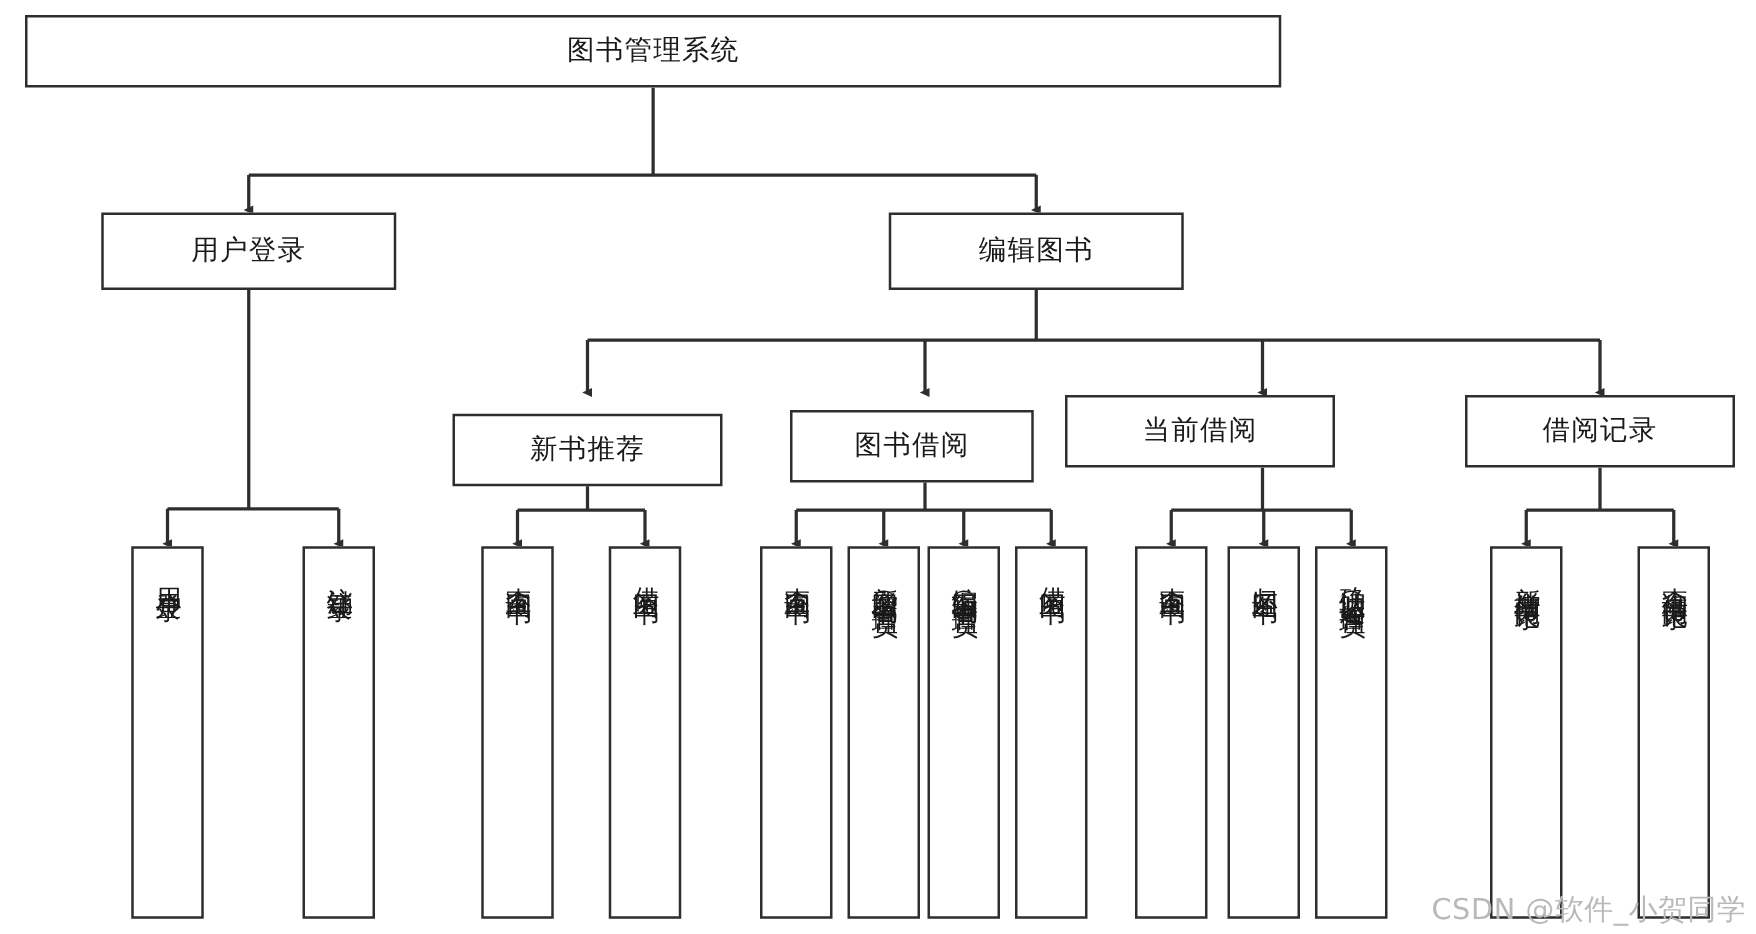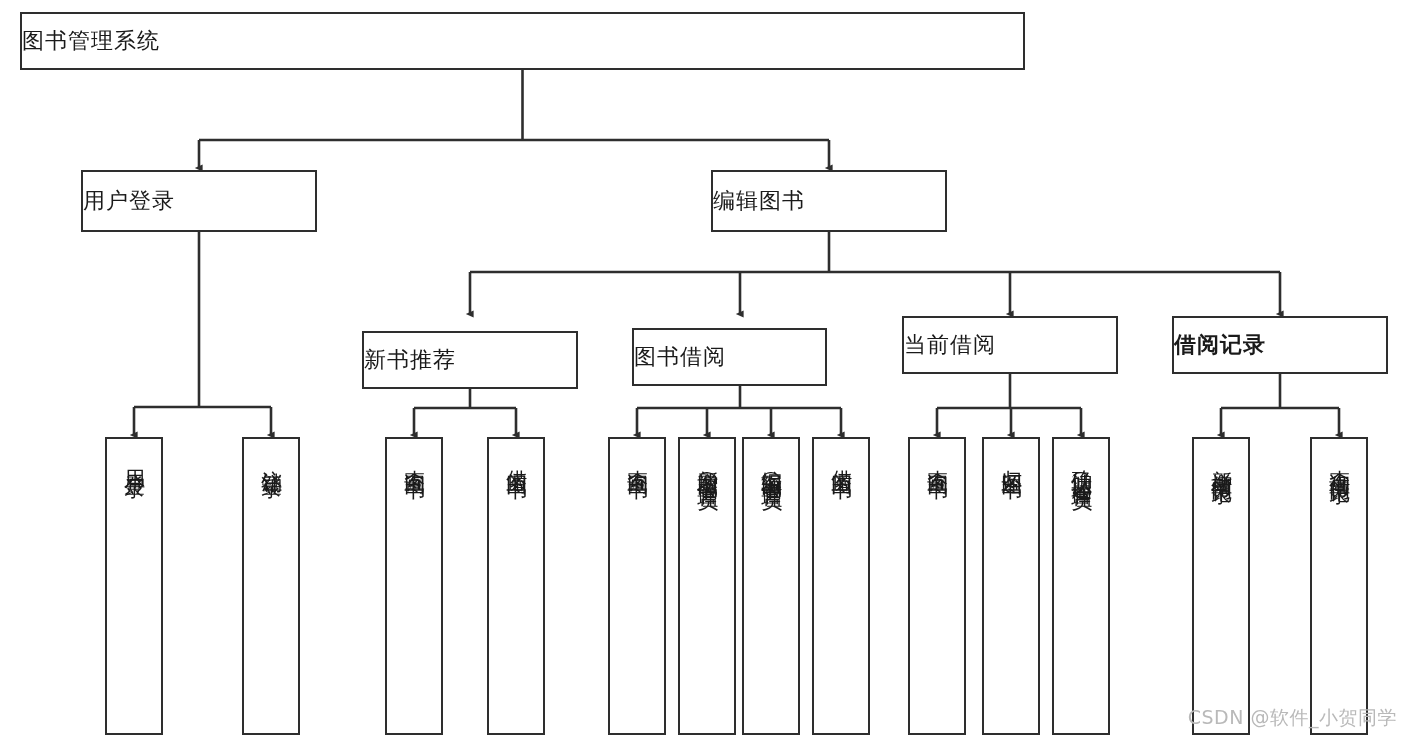--- a/index.html
+++ b/index.html
@@ -26,21 +26,21 @@
     width: 1405px;
     height: 747px;
   }
   .node-box {
     position: absolute;
     box-sizing: border-box;
     background: #ffffff;
     border: 2px solid #2e2e2e;
     display: flex;
     align-items: center;
-    justify-content: flex-start;
+    justify-content: center;
     overflow: hidden;
   }
   .node-box.horizontal .node-label {
     font-size: 22px;
     line-height: 1.25;
     color: #1a1a1a;
     letter-spacing: 1px;
     white-space: nowrap;
     text-align: center;
   }
@@ -55,22 +55,22 @@
     font-size: 21px;
     line-height: 1.32;
     letter-spacing: 3px;
     color: #1a1a1a;
     text-align: left;
     white-space: nowrap;
   }
   #watermark {
     position: absolute;
     right: 8px;
-    bottom: 16px;
-    font-size: 19px;
+    bottom: 4px;
+    font-size: 23px;
     color: #b9b9b9;
     letter-spacing: 0.5px;
     white-space: nowrap;
     pointer-events: none;
   }
 </style>
 </head>
 <body>
 
 <div id="diagram-root">
@@ -126,24 +126,24 @@
       </div>
       <div class="node-box horizontal" style="left: 711px; top: 170px; width: 236px; height: 62px;">
         <span class="node-label">编辑图书</span>
       </div>
       <div class="node-box horizontal" style="left: 362px; top: 316px; width: 216px; height: 58px; margin-top: 15px;">
         <span class="node-label">新书推荐</span>
       </div>
       <div class="node-box horizontal" style="left: 632px; top: 328px; width: 195px; height: 58px;">
         <span class="node-label">图书借阅</span>
       </div>
-      <div class="node-box horizontal" style="left: 902px; top: 316px; width: 216px; height: 58px;">
+      <div class="node-box horizontal" style="left: 852px; top: 316px; width: 216px; height: 58px;">
         <span class="node-label">当前借阅</span>
       </div>
-      <div class="node-box horizontal" style="left: 1172px; top: 316px; width: 216px; height: 58px; font-weight: bold;">
+      <div class="node-box horizontal" style="left: 1172px; top: 316px; width: 216px; height: 58px;">
         <span class="node-label">借阅记录</span>
       </div>
       <div class="node-box vertical" style="left: 105px; top: 437px; width: 58px; height: 298px;">
         <span class="node-label">用户登录</span>
       </div>
       <div class="node-box vertical" style="left: 242px; top: 437px; width: 58px; height: 298px;">
         <span class="node-label">注销登录</span>
       </div>
       <div class="node-box vertical" style="left: 385px; top: 437px; width: 58px; height: 298px;">
         <span class="node-label">查询图书</span>

